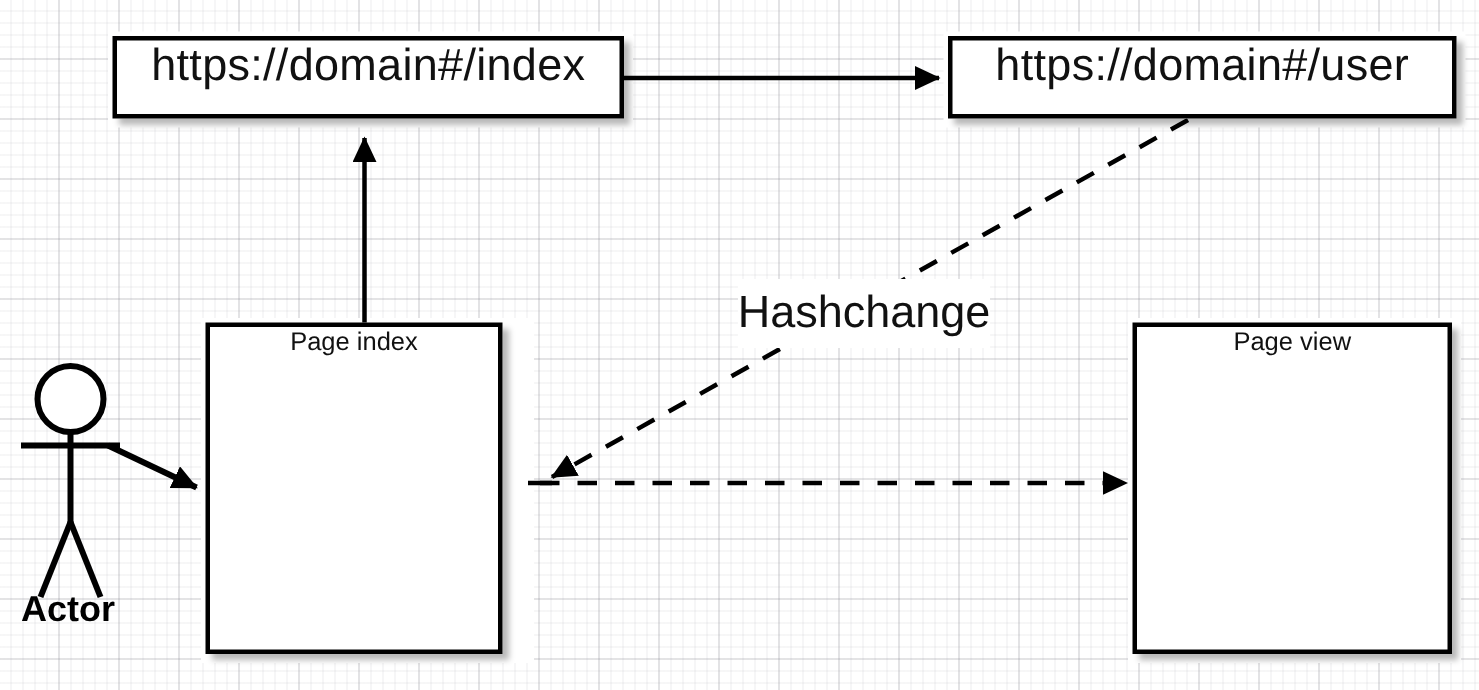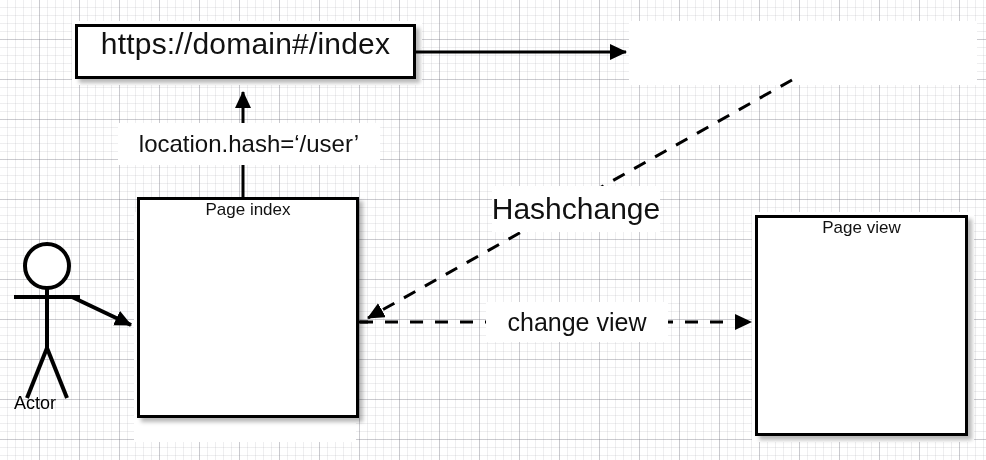--- a/index.html
+++ b/index.html
@@ -62,22 +62,22 @@
     position: absolute;
     left: 0;
     top: 0;
     width: 986px;
     height: 460px;
     overflow: visible;
     pointer-events: none;
   }
   #actor-label {
     position: absolute;
-    font-size: 18px;
-    font-weight: normal;
+    font-size: 24px;
+    font-weight: bold;
     color: #000000;
     white-space: nowrap;
   }
 </style>
 </head>
 <body>
 
 <div id="stage">
 
   <div class="mask" style="left:72px;  top:21px;  width:350px; height:64px;"></div>
@@ -110,30 +110,31 @@
     <circle cx="47" cy="266" r="22" fill="#ffffff" stroke="#000000" stroke-width="4"></circle>
     <line x1="47" y1="288" x2="47" y2="350" stroke="#000000" stroke-width="4"></line>
     <line x1="47" y1="348" x2="27" y2="398" stroke="#000000" stroke-width="4"></line>
     <line x1="47" y1="348" x2="67" y2="398" stroke="#000000" stroke-width="4"></line>
   </svg>
 
   <div class="node url-node" style="left:75px; top:24px; width:341px; height:55px;">
     <span>https://domain#/index</span>
   </div>
 
+  <div class="node url-node" style="left:632px; top:24px; width:339px; height:55px;">
+    <span>https://domain#/user</span>
+  </div>
 
-  <div class="node page-node" style="left:137px; top:197px; width:222px; height:221px;">
+  <div class="node page-node" style="left:137px; top:215px; width:198px; height:221px;">
     <span>Page index</span>
   </div>
 
   <div class="node page-node" style="left:755px; top:215px; width:213px; height:221px;">
     <span>Page view</span>
   </div>
 
-  <div class="edge-label" id="label-location-hash" style="left:118px; top:123px; width:262px; height:42px;">location.hash=‘/user’</div>
 
   <div class="edge-label" id="label-hashchange" style="left:492px; top:186px; width:168px; height:46px;">Hashchange</div>
 
-  <div class="edge-label" id="label-change-view" style="left:486px; top:302px; width:182px; height:40px;">change view</div>
 
   <div id="actor-label" style="left:14px; top:393px;">Actor</div>
 
 </div>
 
 </body></html>

